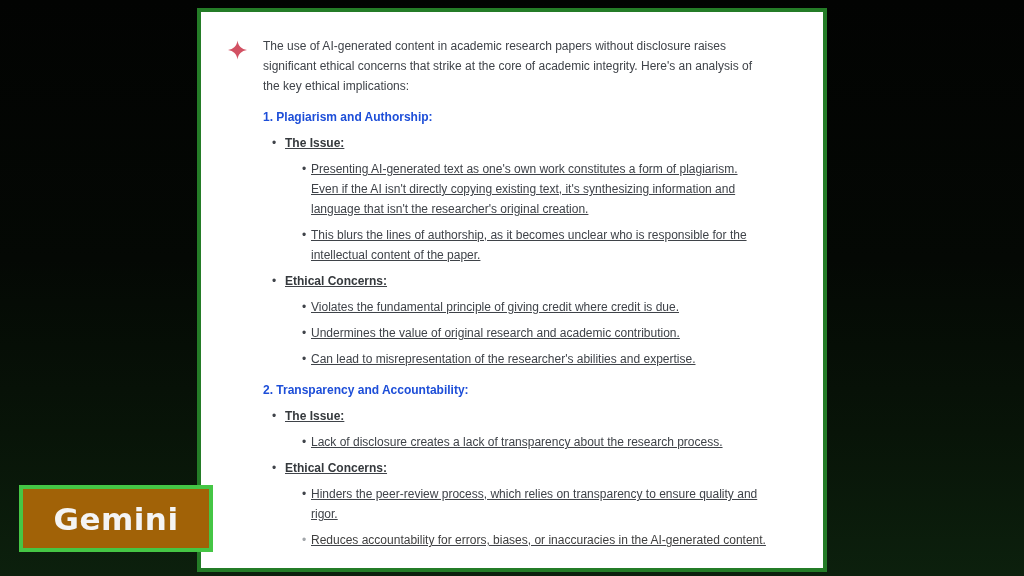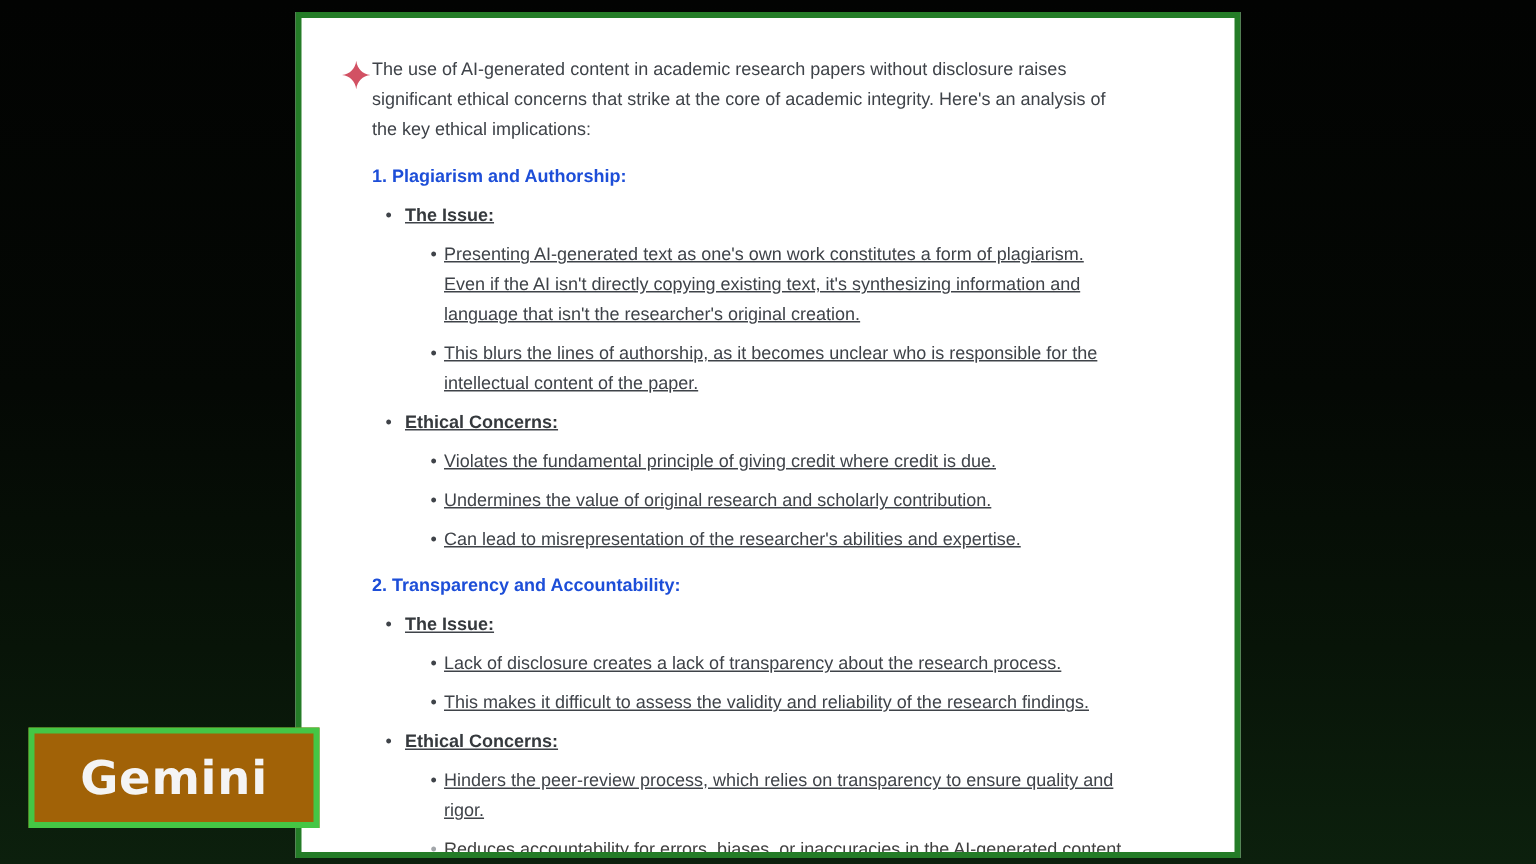--- a/index.html
+++ b/index.html
@@ -25,20 +25,21 @@
     box-sizing: border-box;
     background: #ffffff;
     border: 4px solid #247c27;
     overflow: hidden;
     z-index: 1;
   }
   .panel-content {
     display: flex;
     align-items: flex-start;
     padding: 24px 30px 0 27px;
+    gap: 15px;
   }
   .icon-col {
     flex: 0 0 20px;
     padding-top: 3px;
   }
   .text-col {
     width: 505px;
     font-size: 12px;
     line-height: 20px;
     color: #3f4349;
@@ -139,33 +140,32 @@
           <span class="group-label">The Issue:</span>
           <ul class="l2">
             <li>Presenting AI-generated text as one's own work constitutes a form of plagiarism. Even if the AI isn't directly copying existing text, it's synthesizing information and language that isn't the researcher's original creation.</li>
             <li>This blurs the lines of authorship, as it becomes unclear who is responsible for the intellectual content of the paper.</li>
           </ul>
         </li>
         <li>
           <span class="group-label">Ethical Concerns:</span>
           <ul class="l2">
             <li>Violates the fundamental principle of giving credit where credit is due.</li>
-            <li>Undermines the value of original research and scholarly contribution.</li>
+            <li>Undermines the value of original research and academic contribution.</li>
             <li>Can lead to misrepresentation of the researcher's abilities and expertise.</li>
           </ul>
         </li>
       </ul>
 
       <h3 class="section-heading">2. Transparency and Accountability:</h3>
       <ul class="l1">
         <li>
           <span class="group-label">The Issue:</span>
           <ul class="l2">
             <li>Lack of disclosure creates a lack of transparency about the research process.</li>
-            <li>This makes it difficult to assess the validity and reliability of the research findings.</li>
           </ul>
         </li>
         <li>
           <span class="group-label">Ethical Concerns:</span>
           <ul class="l2">
             <li>Hinders the peer-review process, which relies on transparency to ensure quality and rigor.</li>
             <li class="faded">Reduces accountability for errors, biases, or inaccuracies in the AI-generated content.</li>
           </ul>
         </li>
       </ul>

